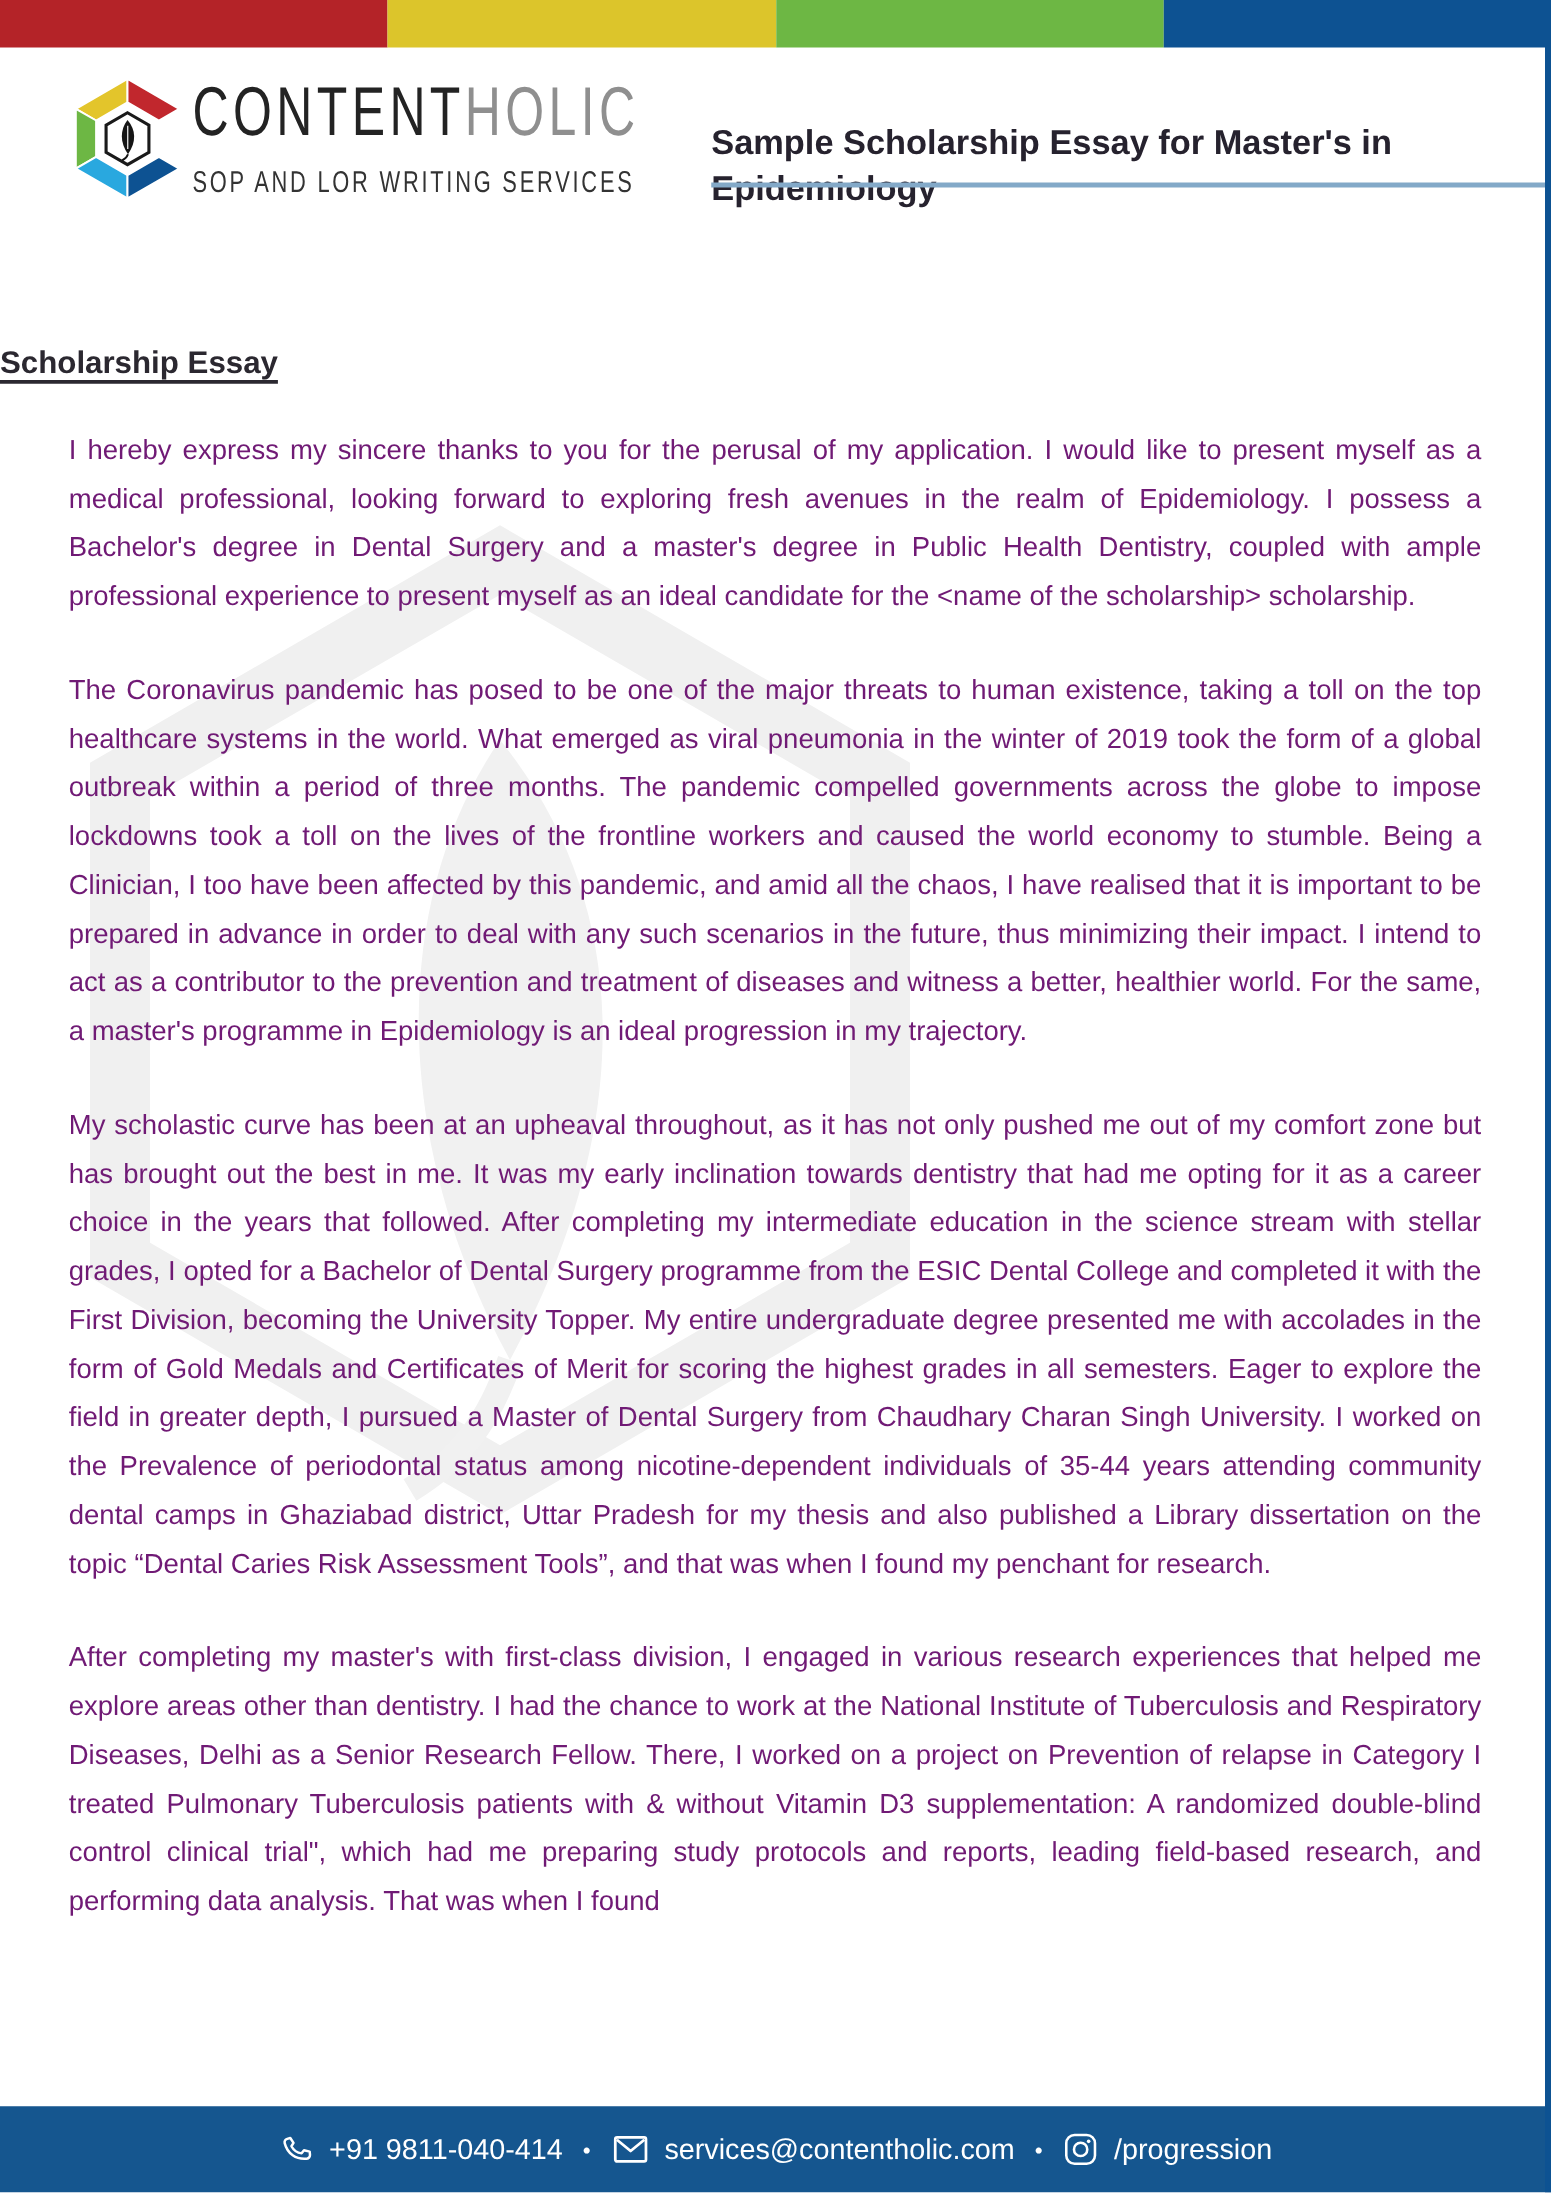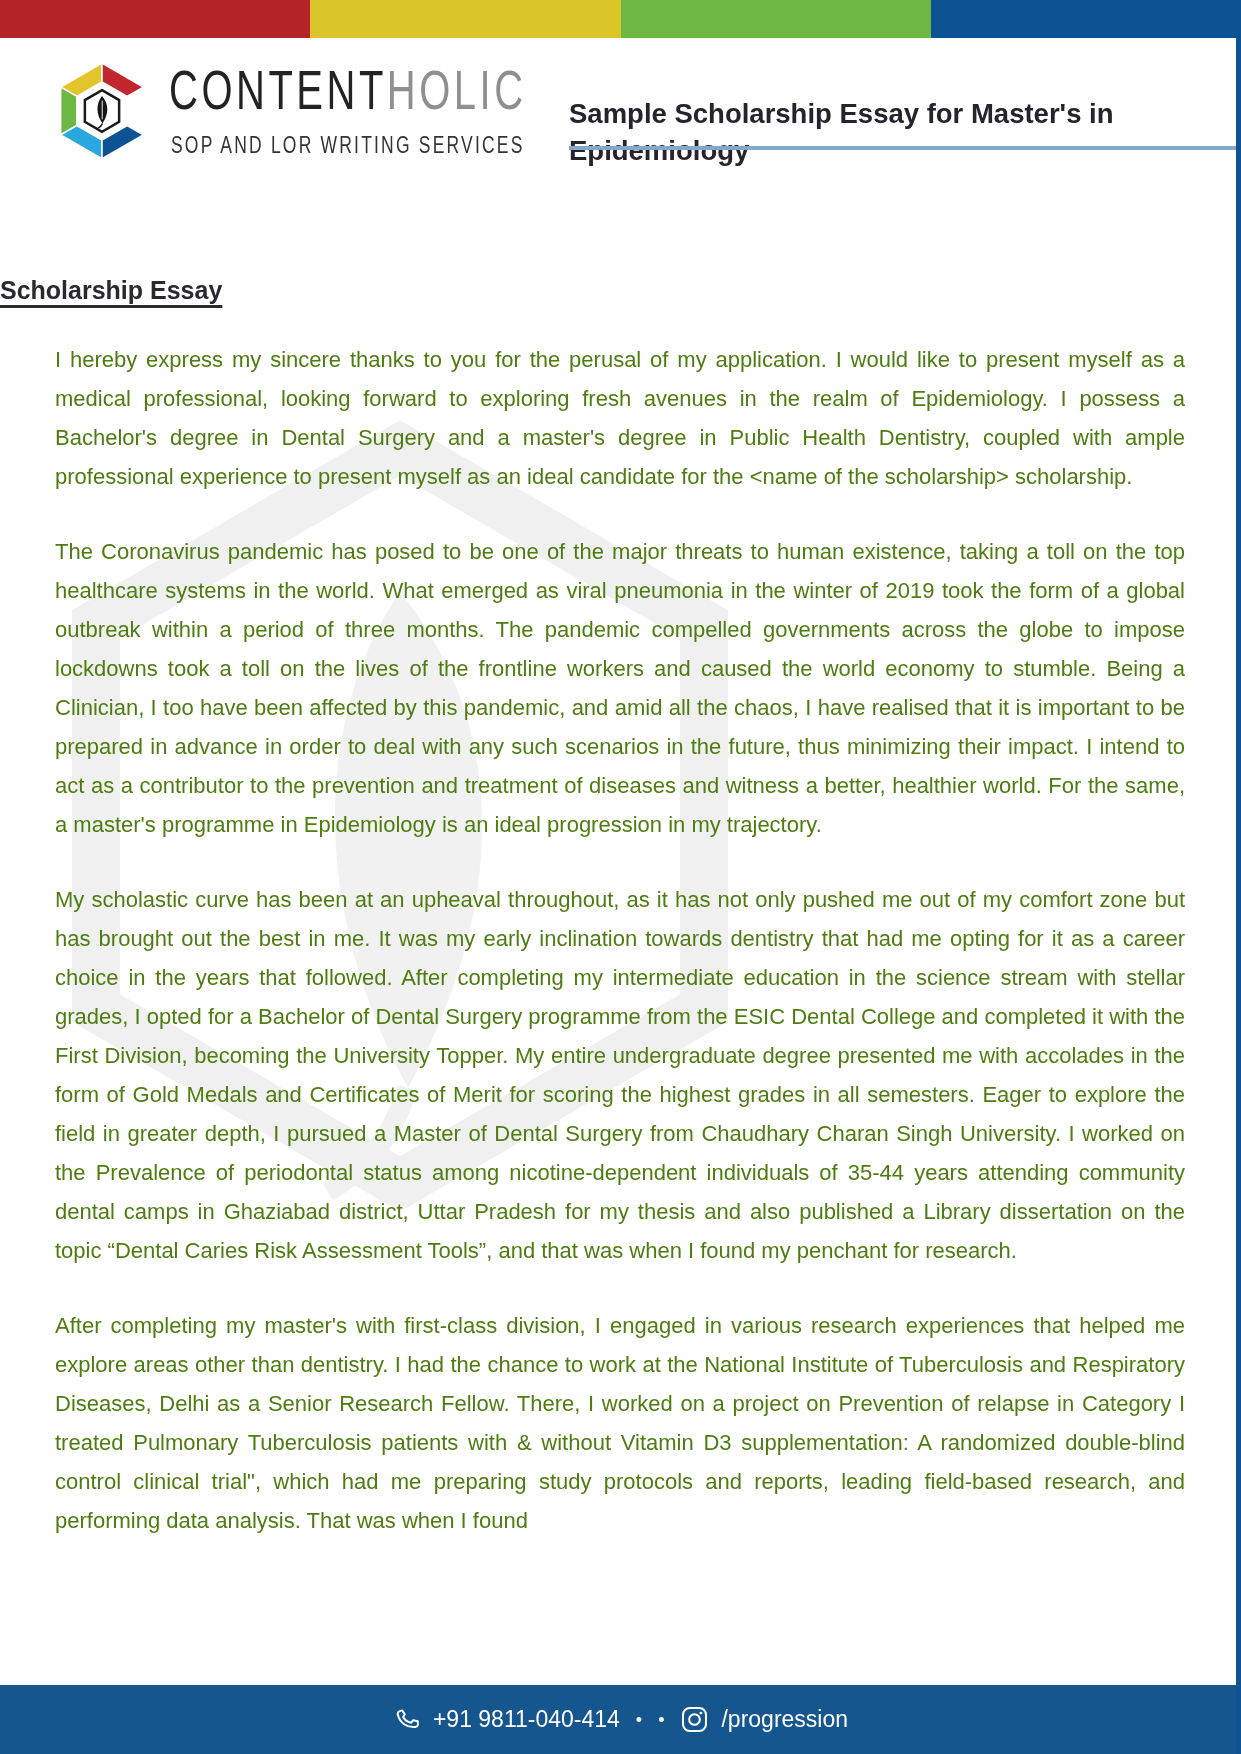--- a/index.html
+++ b/index.html
@@ -11,21 +11,21 @@
   }
 
   
   .topbar { position:absolute; top:0; left:0; right:0; height:38px; display:flex; z-index:5; }
   .topbar .seg { flex:1 1 0; }
 
   
   .edge-stripe { position:absolute; top:0; right:0; width:5px; height:1754px; z-index:40; }
 
   
-  .logo { position:absolute; left:50px; top:58px; display:flex; align-items:flex-start; gap:15px; z-index:10;text-align:center; }
+  .logo { position:absolute; left:50px; top:58px; display:flex; align-items:flex-start; z-index:10; }
   .logo-mark { width:104px; height:108px; flex:0 0 auto; }
   .logo-text { transform:scaleY(1.38); transform-origin:top left; padding-top:2px; }
   .brand { font-size:40px; letter-spacing:3.5px; line-height:1.05; color:#232323; white-space:nowrap; }
   .brand .lite { color:#8f8f8f; }
   .tagline { font-size:17.5px; letter-spacing:2.2px; color:#333333; margin-top:9px; white-space:nowrap; }
 
   .doc-title {
     position:absolute; left:569px; top:60px; width:585px;
     font-size:27.5px; font-weight:bold; line-height:1.33; color:#26222e; z-index:10;margin-top:36px;
   }
@@ -35,21 +35,21 @@
   .watermark { position:absolute; left:0px; top:390px; width:800px; height:900px; z-index:0; pointer-events:none; }
 
   
   .essay-heading {
     position:absolute; top:276px; left:0; width:100%; text-align:left;
     font-size:25px; font-weight:bold; color:#2b2830; z-index:10;
     text-decoration:underline; text-underline-offset:6px; text-decoration-thickness:3px;
   }
   .content {
     position:absolute; top:340px; left:55px; width:1130px; z-index:10;
-    font-size:22px; line-height:39px; text-align:justify; color:#4d7c0f;
+    font-size:22px; line-height:39px; text-align:justify; color:#701a75;
   }
   .content p { margin:0 0 36px 0; }
 
   
   .footer {
     position:absolute; left:0; bottom:0; width:100%; height:69px; z-index:30;
     display:flex; align-items:center; justify-content:center; gap:16px;
     color:#ffffff; font-size:23px;
   }
   .footer .item { display:flex; align-items:center; gap:12px; }
@@ -107,20 +107,27 @@
 </div>
 
 <div class="footer" style="background: rgb(21, 86, 143);">
   <span class="item">
     <svg class="ic" viewBox="0 0 24 24" width="28" height="28">
       <path d="M7.2 3.4 L9.4 3.2 L11 6.9 L9.2 8.9 C10.1 11.7 12.4 14 15.2 14.9 L17.2 13.1 L20.9 14.7 L20.7 16.9 C20.6 18.2 19.4 19.2 18.1 19.1 C10.6 18.5 5.6 13.5 5 6 C4.9 4.7 5.9 3.5 7.2 3.4 Z" fill="none" stroke="#ffffff" stroke-width="1.7" stroke-linejoin="round" transform="rotate(-10 12 12)"></path>
     </svg>
     <span>+91 9811-040-414</span>
   </span>
   <span class="dot">•</span>
+  <span class="item">
+    <svg class="ic" viewBox="0 0 24 24" width="31" height="31">
+      <rect x="2.5" y="4.5" width="19" height="15" rx="1.2" fill="none" stroke="#ffffff" stroke-width="1.7"></rect>
+      <path d="M3.5 6 L12 13 L20.5 6" fill="none" stroke="#ffffff" stroke-width="1.7" stroke-linejoin="round"></path>
+    </svg>
+    <span>services@contentholic.com</span>
+  </span>
   <span class="dot">•</span>
   <span class="item">
     <svg class="ic" viewBox="0 0 24 24" width="29" height="29">
       <rect x="2.5" y="2.5" width="19" height="19" rx="5.5" fill="none" stroke="#ffffff" stroke-width="1.7"></rect>
       <circle cx="12" cy="12" r="4.4" fill="none" stroke="#ffffff" stroke-width="1.7"></circle>
       <circle cx="17.3" cy="6.7" r="1.2" fill="#ffffff"></circle>
     </svg>
     <span>/progression</span>
   </span>
 </div>

